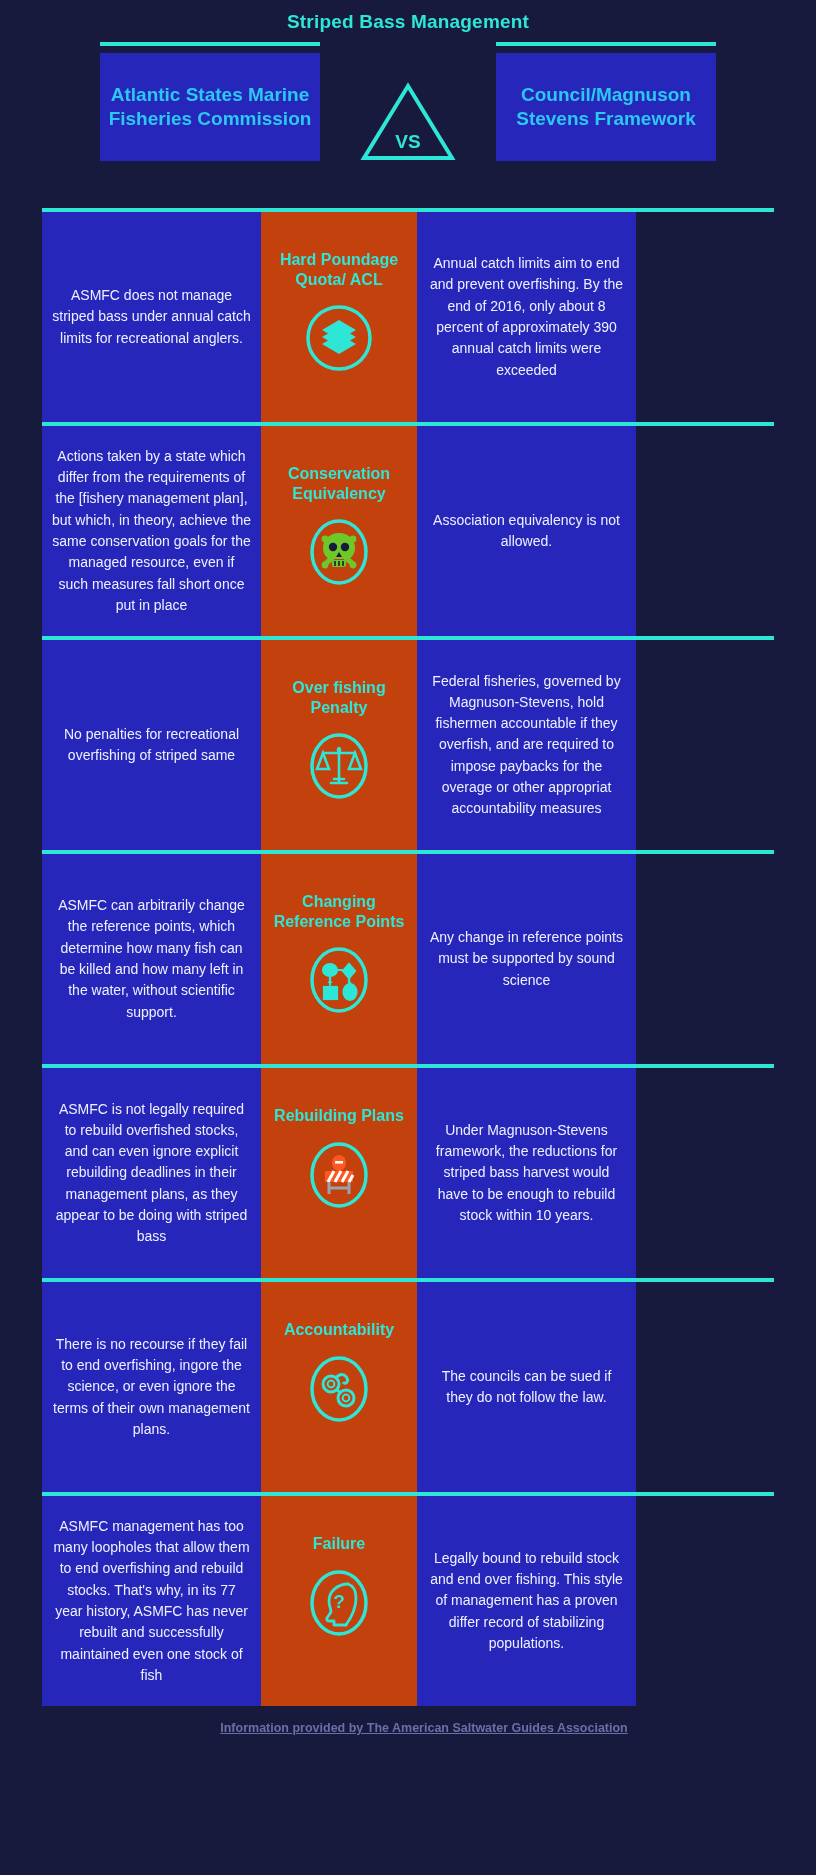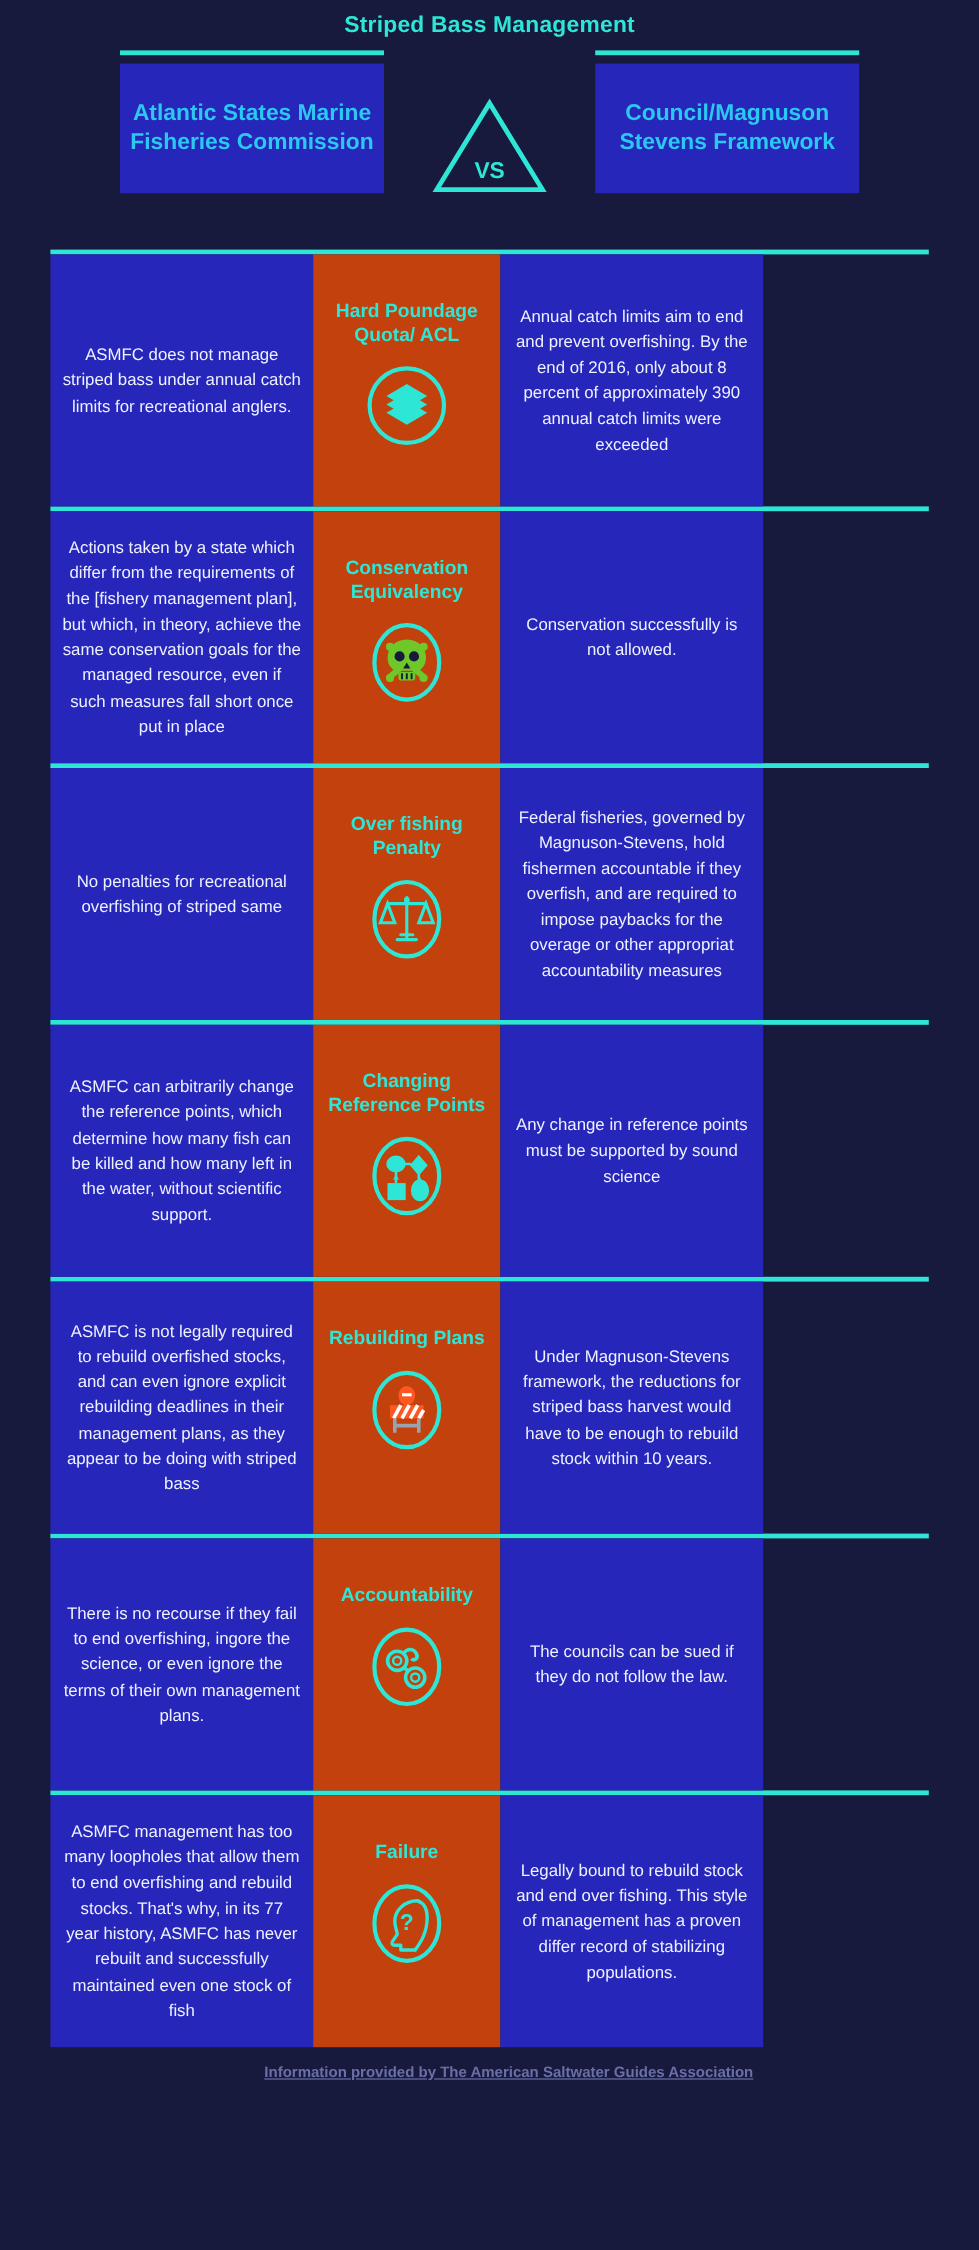--- a/index.html
+++ b/index.html
@@ -220,21 +220,21 @@
       <circle cx="29" cy="30" r="4.2" fill="#181a3d"></circle>
       <circle cx="41" cy="30" r="4.2" fill="#181a3d"></circle>
       <path d="M35 35 l-3 5 h6 z" fill="#181a3d"></path>
       <g stroke="#181a3d" stroke-width="1.6">
                 <path d="M31 44 v5 M35 44 v5 M39 44 v5"></path>
               </g>
     </svg>
           </div>
         </div>
         <div class="cell cell-right">
-          <div class="txt">Conservation successfully is not allowed.</div>
+          <div class="txt">Association equivalency is not allowed.</div>
         </div>
       </div>
       <div class="cmp-row">
         <div class="cell cell-left">
           <div class="txt">No penalties for recreational overfishing of striped same</div>
         </div>
         <div class="cell cell-mid">
           <div class="topic">Over fishing Penalty</div>
           <div class="icon-holder">
             <svg width="70" height="70" viewBox="0 0 70 70">

